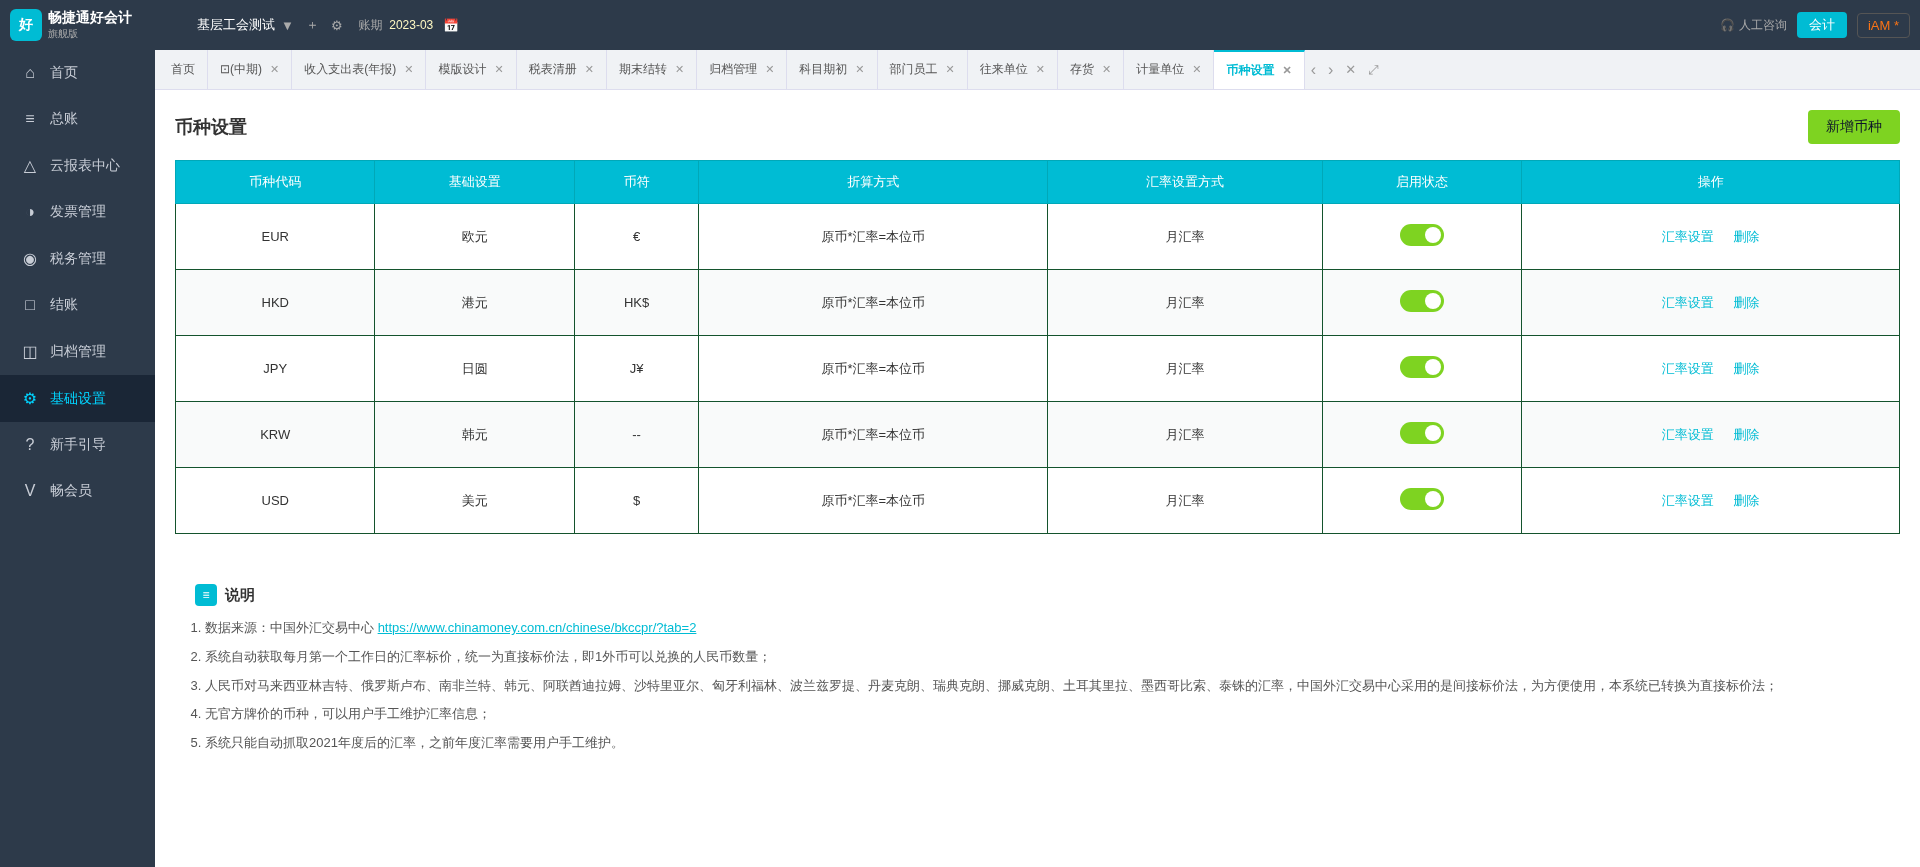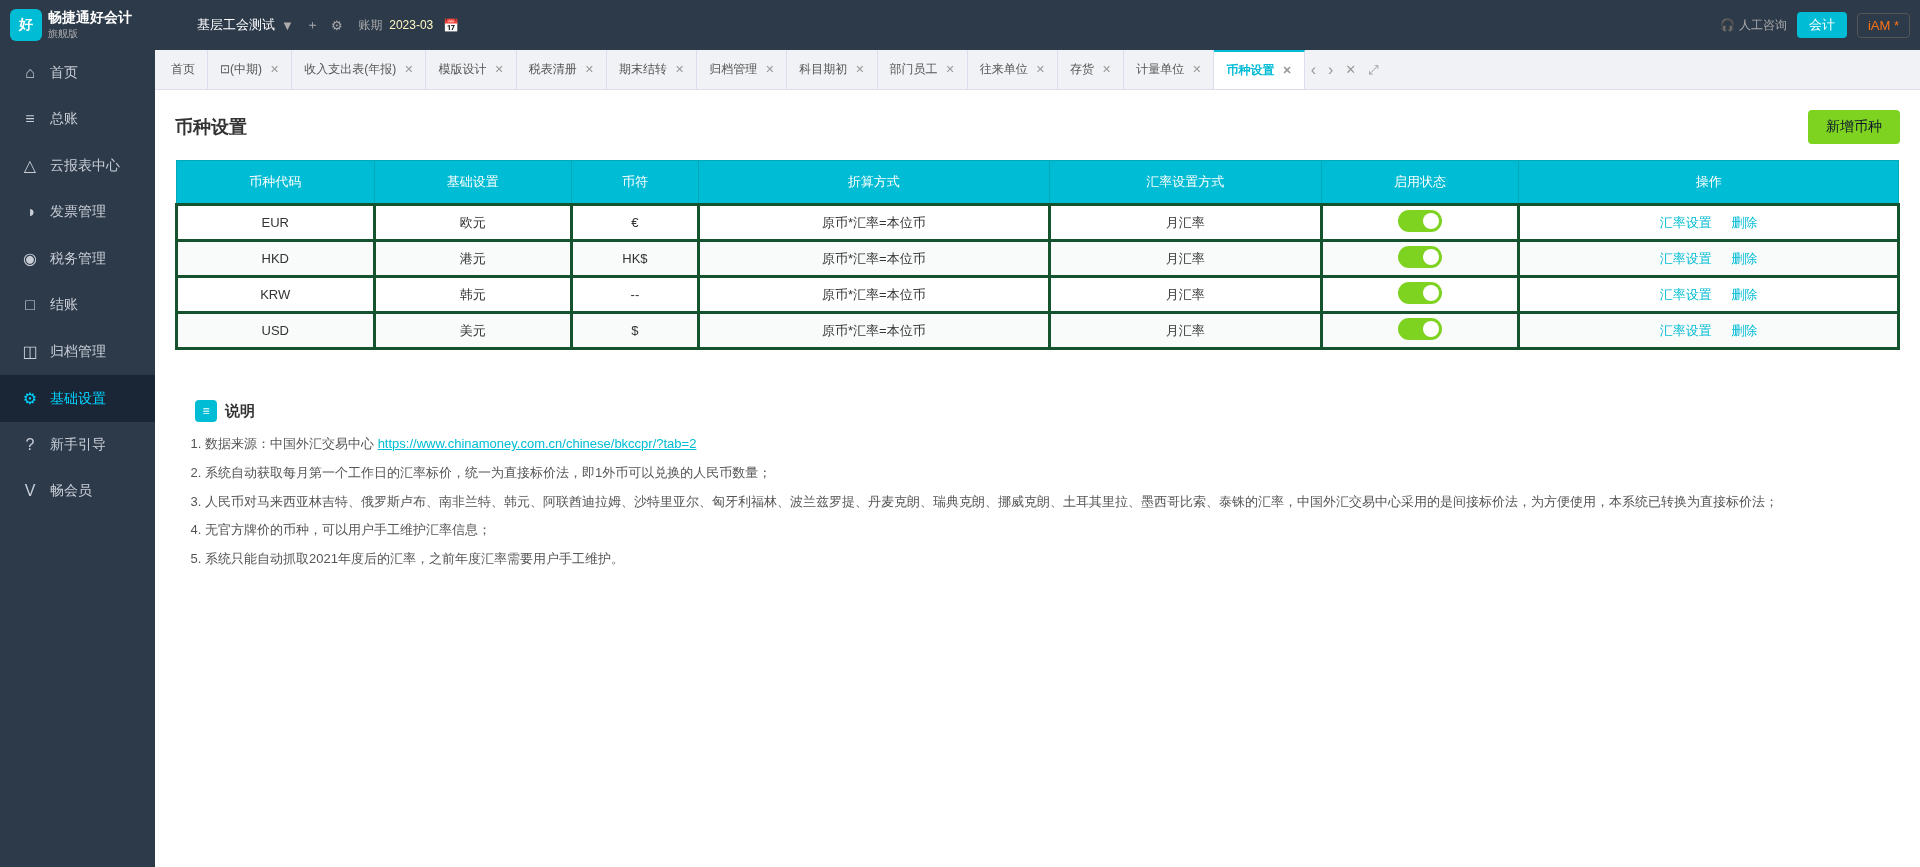--- a/index.html
+++ b/index.html
@@ -52,21 +52,21 @@
     .page-header { display: flex; align-items: center; justify-content: space-between; margin-bottom: 16px; }
     .page-title { font-size: 18px; font-weight: bold; color: #333; }
     .btn-new { background: #7ed321; color: #0f172a; border: none; border-radius: 4px; padding: 8px 18px; font-size: 14px; cursor: pointer; }
 
     
     .data-table { width: 100%; border-collapse: collapse; }
     .data-table thead tr { background: #00bcd4; color: white; }
     .data-table thead th { padding: 12px 8px; text-align: center; font-weight: normal; font-size: 13px; border: 1px solid #00a8b8; }
     .data-table tbody tr { background: white; }
     .data-table tbody tr:nth-child(even) { background: #f9fafa; }
-    .data-table tbody td { padding: 4px 8px; text-align: center; font-size: 13px; color: #333; border: 3px solid #14532d; }
+    .data-table tbody td { padding: 20px 8px; text-align: center; font-size: 13px; color: #333; border: 1px solid #14532d; }
     .toggle-on { display: inline-flex; align-items: center; background: #7ed321; border-radius: 12px; width: 44px; height: 22px; position: relative; cursor: pointer; }
     .toggle-on::after { content: ''; position: absolute; right: 3px; width: 16px; height: 16px; background: white; border-radius: 50%; }
     .action-link { color: #00bcd4; cursor: pointer; text-decoration: none; margin: 0 8px; }
 
     
     .note-section { margin-top: 30px; padding: 20px; background: white; }
     .note-title { display: flex; align-items: center; gap: 8px; font-size: 15px; font-weight: bold; color: #333; margin-bottom: 12px; }
     .note-icon { width: 22px; height: 22px; background: #00bcd4; border-radius: 4px; display: flex; align-items: center; justify-content: center; color: white; font-size: 12px; }
     .note-list { padding-left: 10px; }
     .note-list li { margin-bottom: 8px; color: #555; font-size: 13px; line-height: 1.6; }
@@ -257,20 +257,34 @@
       <td>月汇率</td>
       <td>
         <div class="toggle-on"></div>
       </td>
       <td>
         <a class="action-link">汇率设置</a>
         <a class="action-link">删除</a>
       </td>
     </tr>
               <tr>
+      <td>JPY</td>
+      <td>日圆</td>
+      <td>J¥</td>
+      <td>原币*汇率=本位币</td>
+      <td>月汇率</td>
+      <td>
+        <div class="toggle-on"></div>
+      </td>
+      <td>
+        <a class="action-link">汇率设置</a>
+        <a class="action-link">删除</a>
+      </td>
+    </tr>
+              <tr>
       <td>KRW</td>
       <td>韩元</td>
       <td>--</td>
       <td>原币*汇率=本位币</td>
       <td>月汇率</td>
       <td>
         <div class="toggle-on"></div>
       </td>
       <td>
         <a class="action-link">汇率设置</a>

